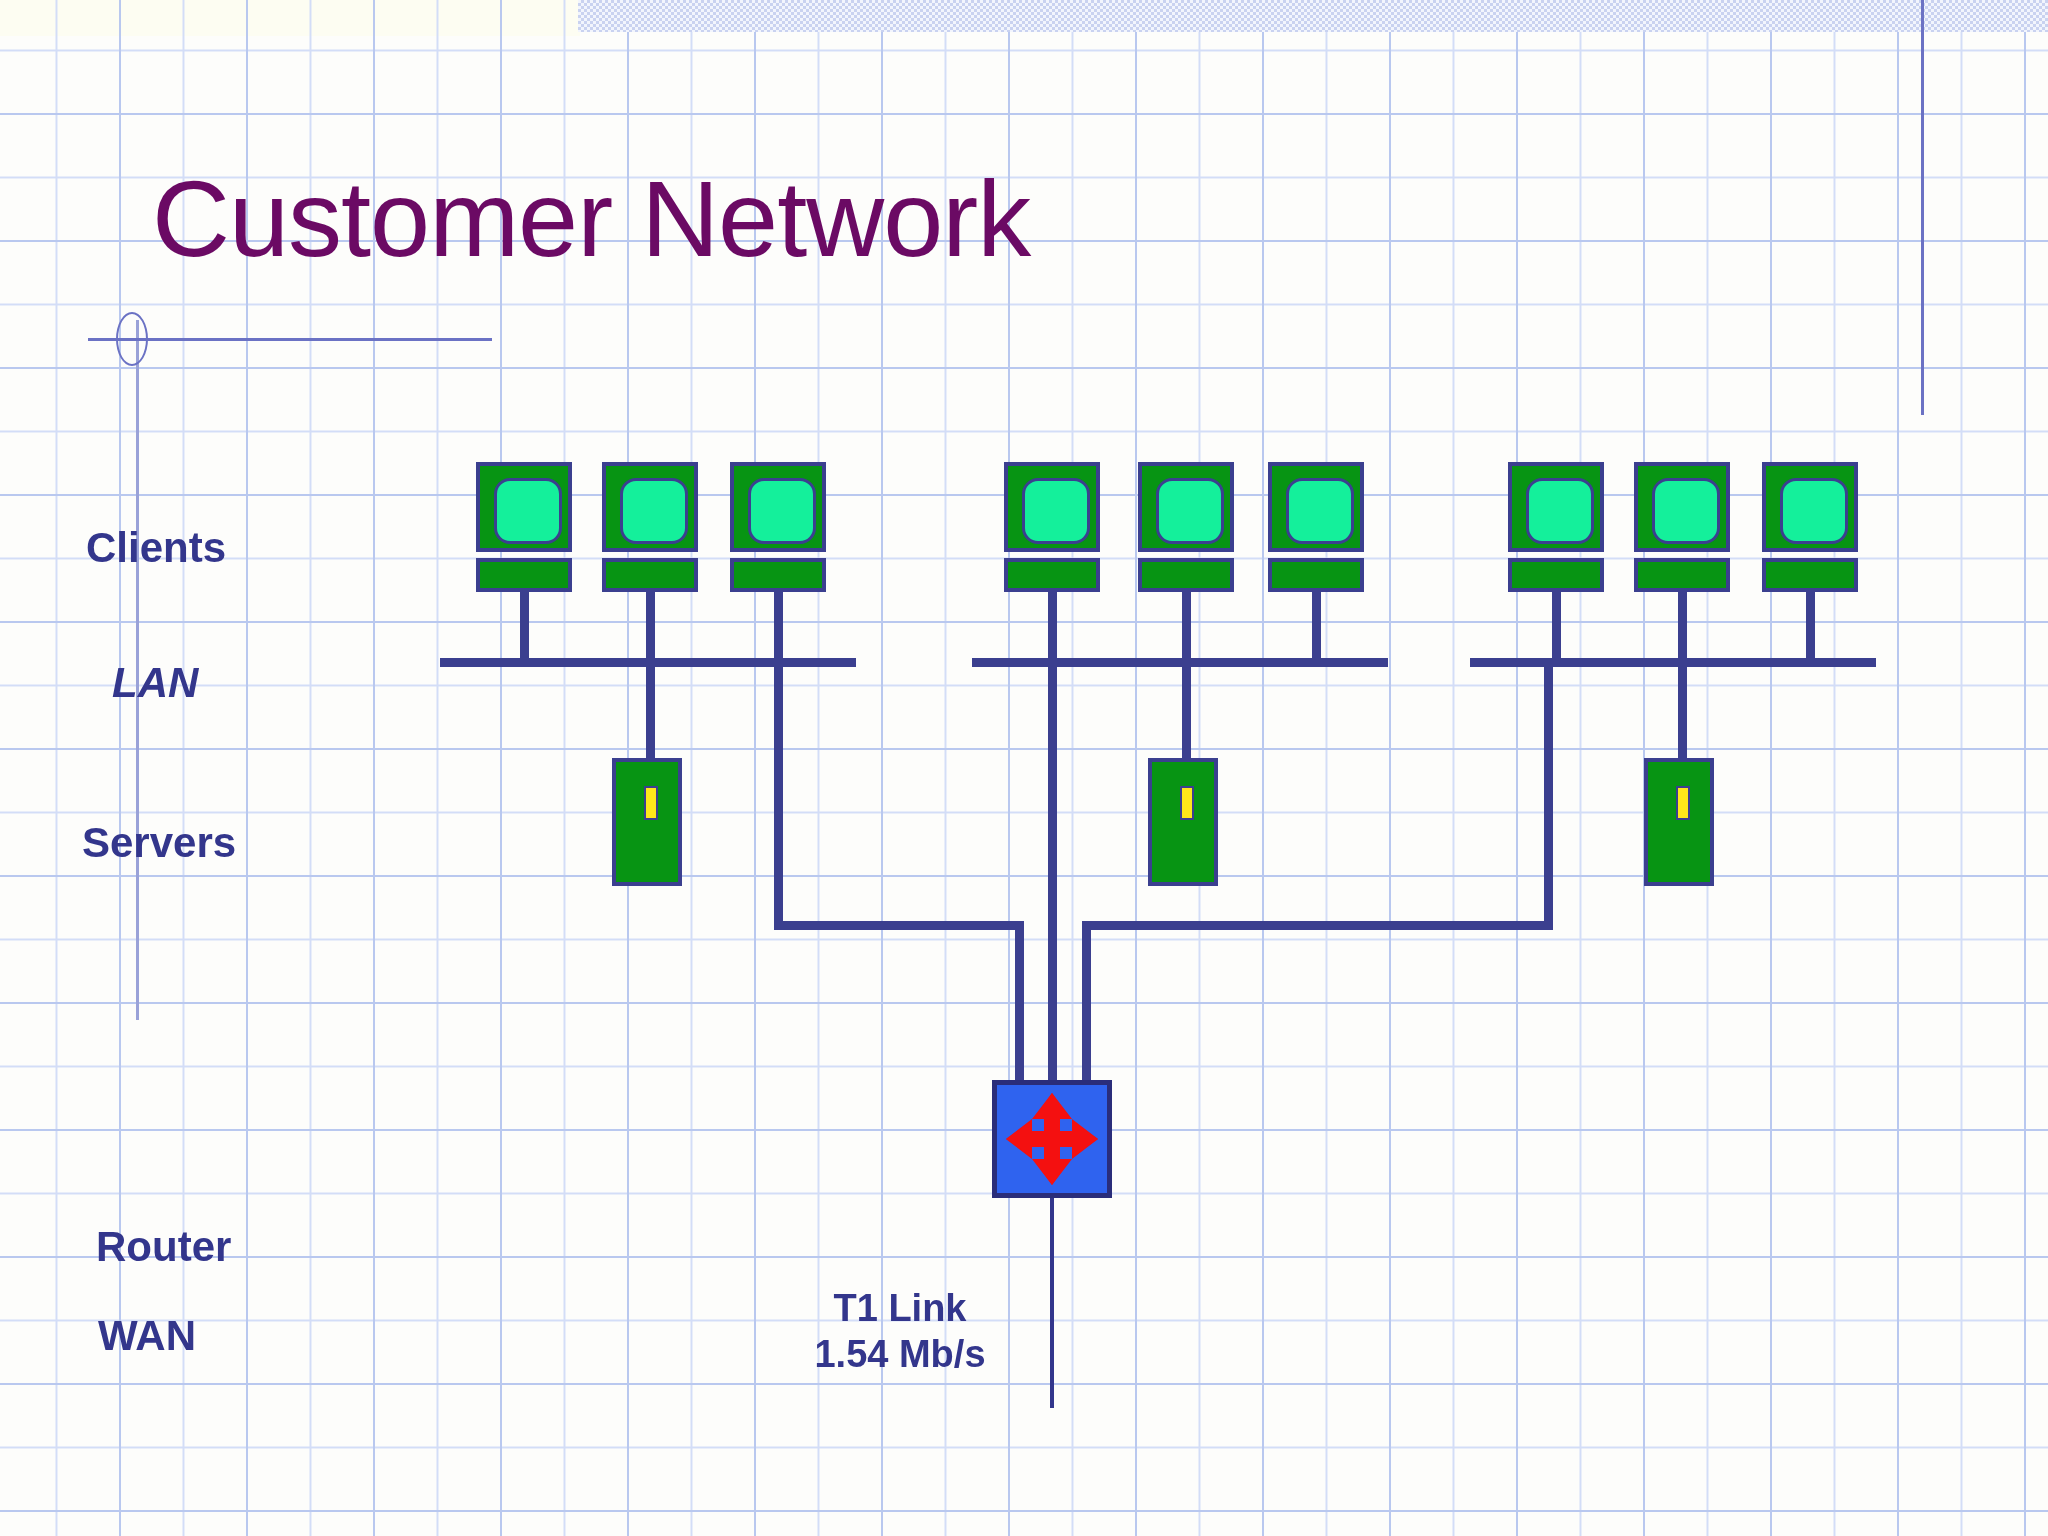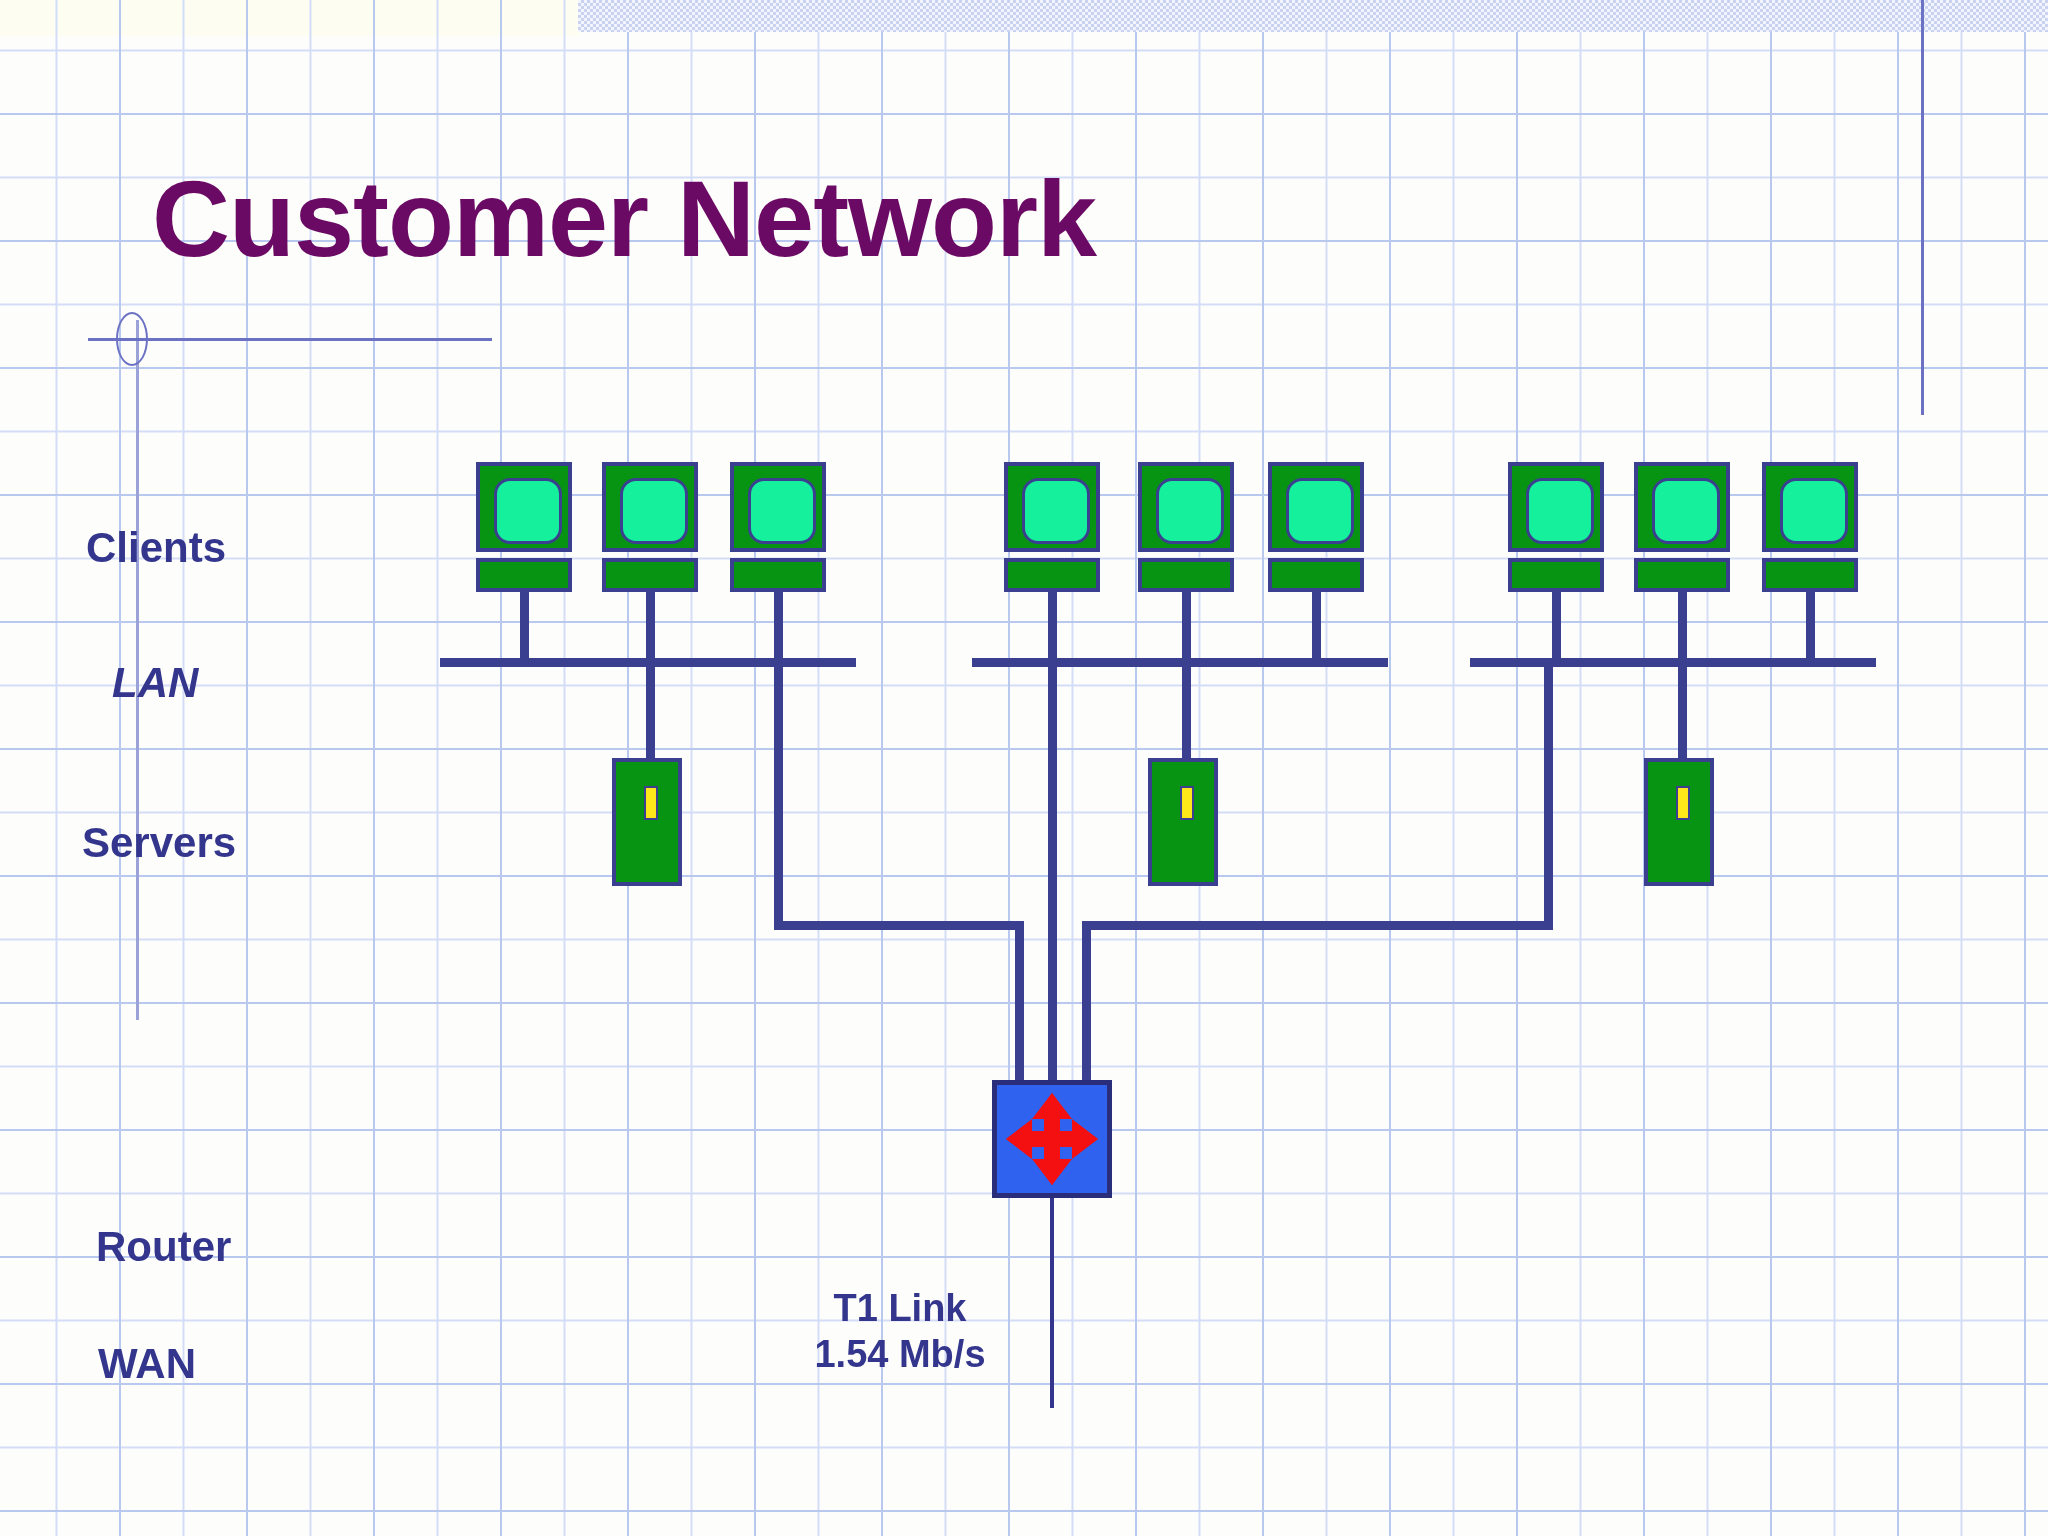--- a/index.html
+++ b/index.html
@@ -76,21 +76,21 @@
     pointer-events: none;
   }
 
   
   .title {
     position: absolute;
     left: 152px;
     top: 165px;
     font-size: 108px;
     line-height: 1;
-    font-weight: 700;
+    font-weight: 400;
     color: #6b0a64;
     letter-spacing: -1px;
     white-space: nowrap;
     text-align: center;
   }
 
   
   .title-deco-line {
     position: absolute;
     left: 88px;
@@ -125,21 +125,21 @@
     color: #33368c;
     font-weight: bold;
     font-size: 42px;
     white-space: nowrap;
     margin-top: 19px;
   }
   .lbl-clients  { left: 86px;  top: 505px; }
   .lbl-lan      { left: 112px; top: 640px; font-style: italic; }
   .lbl-servers  { left: 82px;  top: 800px; }
   .lbl-router   { left: 96px;  top: 1204px; }
-  .lbl-wan      { left: 98px;  top: 1321px; }
+  .lbl-wan      { left: 98px;  top: 1293px; }
 
   
   .annot {
     position: absolute;
     color: #33368c;
     font-weight: bold;
     font-size: 38px;
     line-height: 1.22;
     text-align: center;
     white-space: pre-line;

